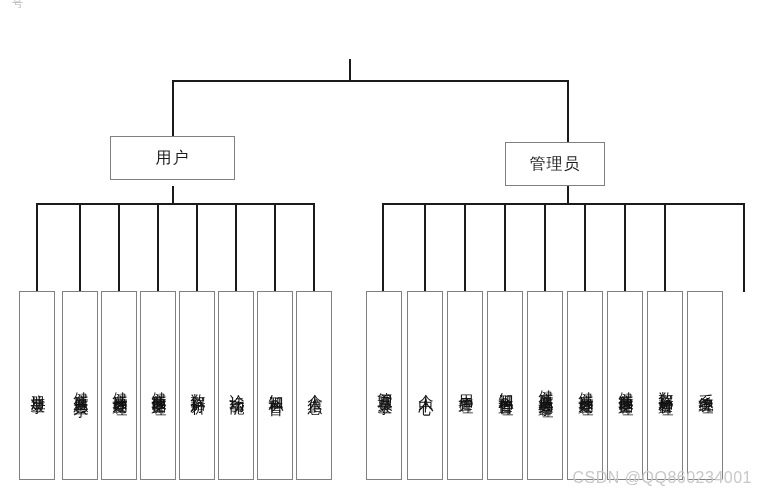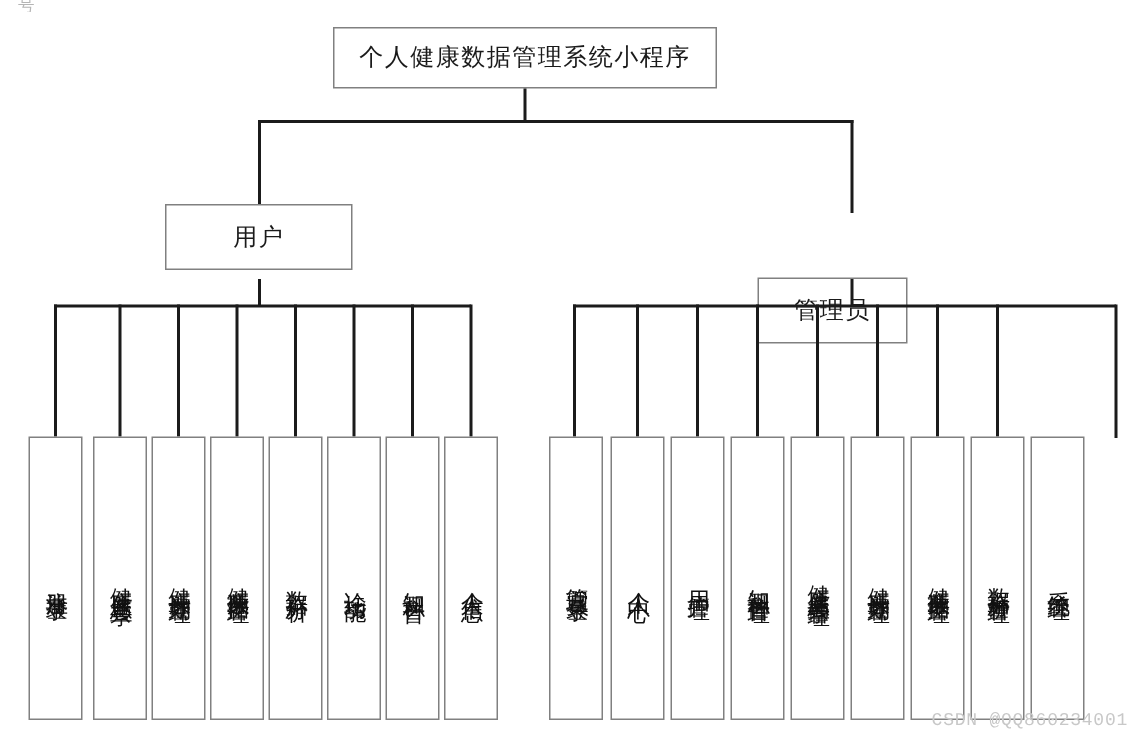--- a/index.html
+++ b/index.html
@@ -37,21 +37,21 @@
     height: 41px;
     font-size: 16px;
     letter-spacing: 1px;
   }
   .node.role {
     height: 44px;
     font-size: 16px;
     letter-spacing: 1px;
   }
   .node.role.user  { left: 110px; top: 136px; width: 125px; }
-  .node.role.admin { left: 505px; top: 142px; width: 100px; margin-top: 43px; }
+  .node.role.admin { left: 505px; top: 142px; width: 100px; }
 
   
   .leaf {
     position: absolute;
     box-sizing: border-box;
     border: 1px solid #808080;
     background: #ffffff;
     top: 291px;
     height: 189px;
     display: flex;
@@ -74,48 +74,45 @@
     background: #1b1b1b;
   }
   .ln.h { height: 2px; }
   .ln.v { width: 2px; }
 
   
   .watermark {
     position: absolute;
     right: 6px;
     bottom: 8px;
-    font-size: 12px;
+    font-size: 16px;
     color: #c8c8c8;
     letter-spacing: 0.5px;
     white-space: nowrap;
-    font-family: Liberation Mono, monospace;
+    font-family: Liberation Sans, sans-serif;
   }
   .corner-artifact {
     position: absolute;
     left: 12px;
     top: 0px;
     width: 16px;
     height: 8px;
     color: #b5b5b5;
     font-size: 11px;
     line-height: 8px;
     overflow: hidden;
   }
 </style>
 </head>
 <body>
 
 <div id="canvas">
 
   <div class="corner-artifact">号</div>
 
-  <div class="node root">
-    <span>个人健康数据管理系统小程序</span>
-  </div>
 
   <div class="ln v" style="left:349px; top:59px; height:22px;"></div>
 
   <div class="ln h" style="left:172px; top:80px; width:397px;"></div>
 
   <div class="ln v" style="left:172px; top:80px; height:62px;"></div>
   <div class="ln v" style="left:567px; top:80px; height:62px;"></div>
 
   <div class="node role user">
     <span>用户</span>

